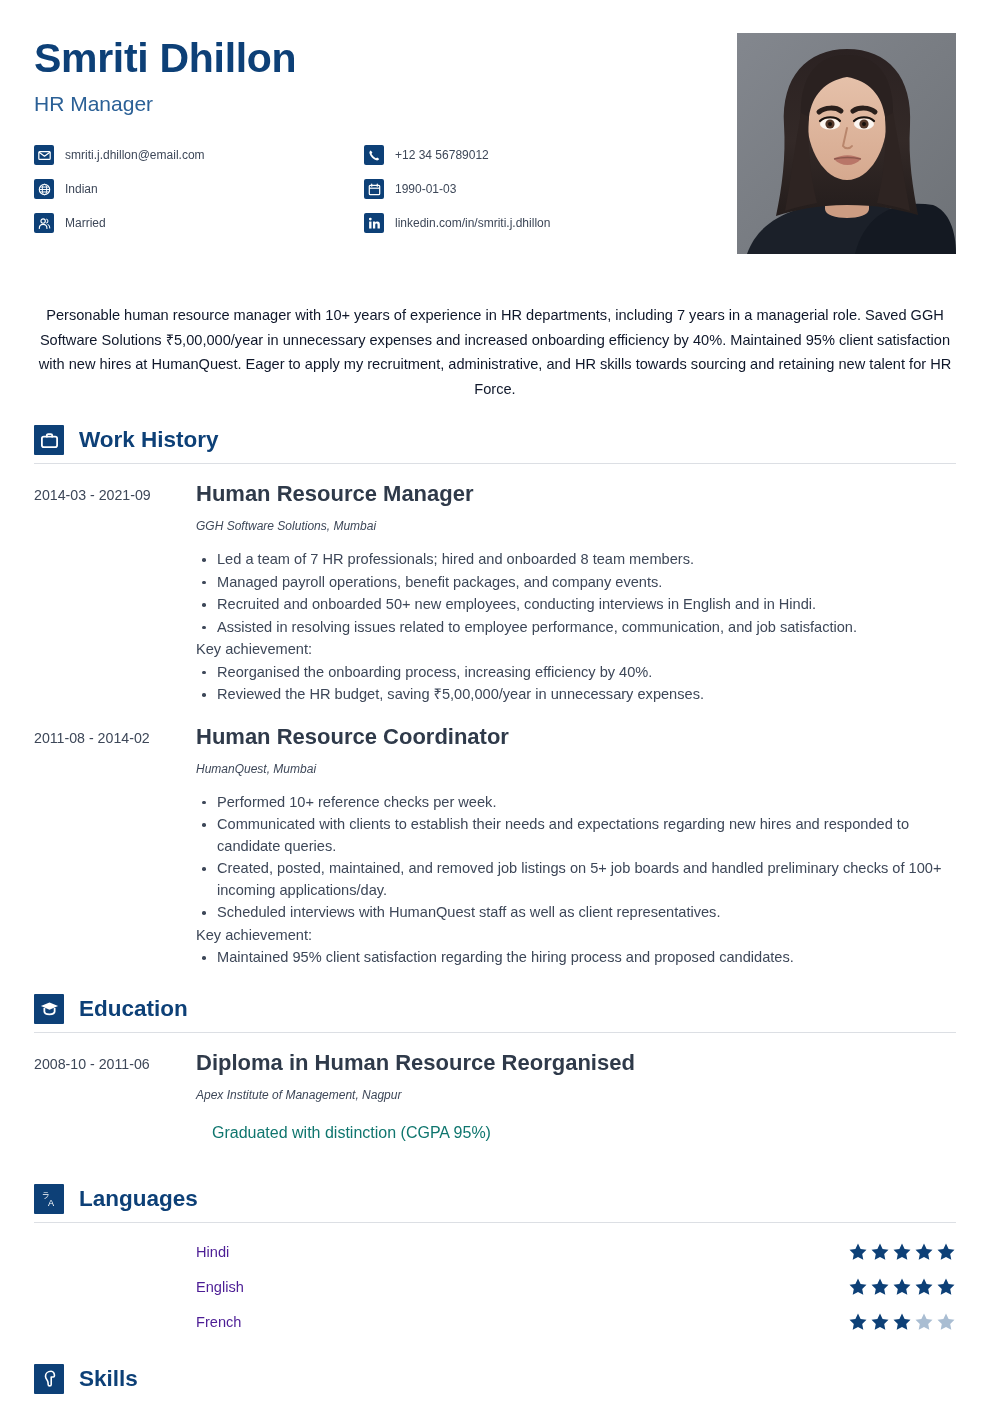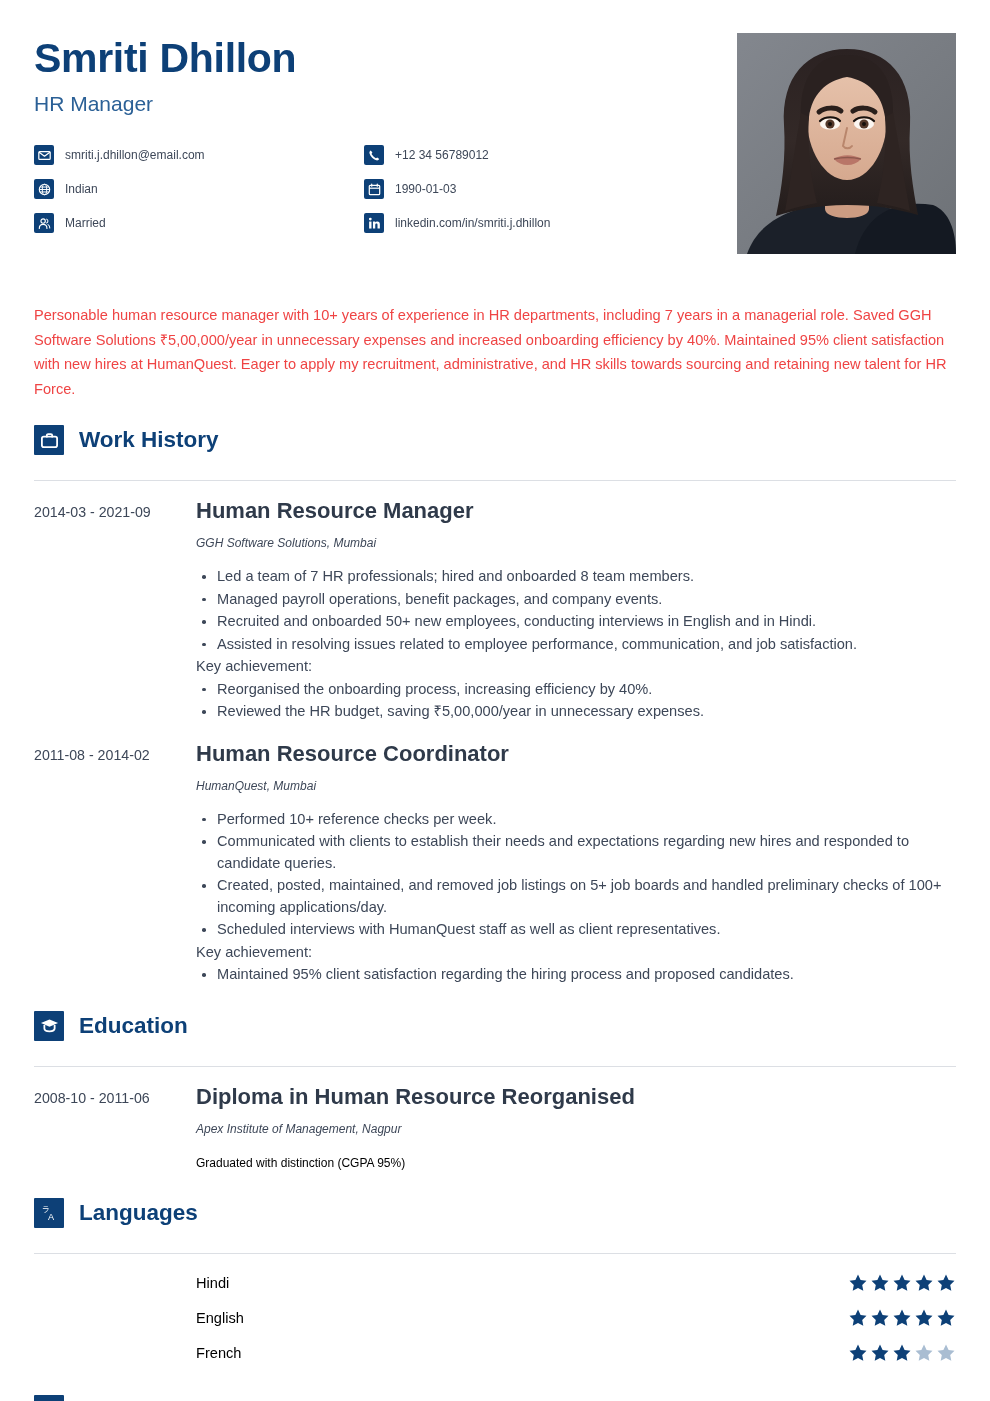--- a/index.html
+++ b/index.html
@@ -84,32 +84,32 @@
     position: relative;
     overflow: hidden;
     background: #7c8087;
   }
   .photo svg { display: block; }
 
   
   .summary {
     font-size: 14.6px;
     line-height: 24.5px;
-    color: #ef4444;
+    color: #0f172a;
     margin-top: 49px;
-    text-align: left;
+    text-align: center;
   }
 
   
   .section { margin-top: 24px; }
   .section-head {
     display: flex;
     align-items: center;
     position: relative;
-    padding-bottom: 25px;
+    padding-bottom: 8px;
     border-bottom: 1px solid #dcdfe4;
   }
   .s-icon {
     width: 30px;
     height: 30px;
     background: #0d4077;
     display: inline-flex;
     align-items: center;
     justify-content: center;
     flex: 0 0 auto;
@@ -146,24 +146,24 @@
     margin: 0 0 9px 0;
   }
   .entry-org {
     font-size: 12px;
     font-style: italic;
     color: #3d4758;
     line-height: 22px;
     margin: 0 0 12px 0;
   }
   .entry-note {
-    font-size: 12px;
+    font-size: 16px;
     line-height: 22px;
-    color: #000000;
-    margin: 0;
+    color: #0f766e;
+    margin: 16px;
   }
   ul.bullets {
     margin: 0;
     padding: 0;
     list-style: none;
   }
   ul.bullets li {
     position: relative;
     padding-left: 21px;
     font-size: 14.6px;
@@ -186,21 +186,21 @@
   
   .rate-row {
     display: flex;
     align-items: center;
     justify-content: space-between;
     padding-left: 162px;
     height: 35px;
   }
   .rate-label {
     font-size: 14.6px;
-    color: #000000;
+    color: #4c1d95;
     line-height: 20px;
   }
   .stars { display: flex; gap: 2px; }
   .stars svg { display: block; }
 
   .skill-row {
     padding-left: 162px;
     height: 33px;
     display: flex;
     align-items: center;

